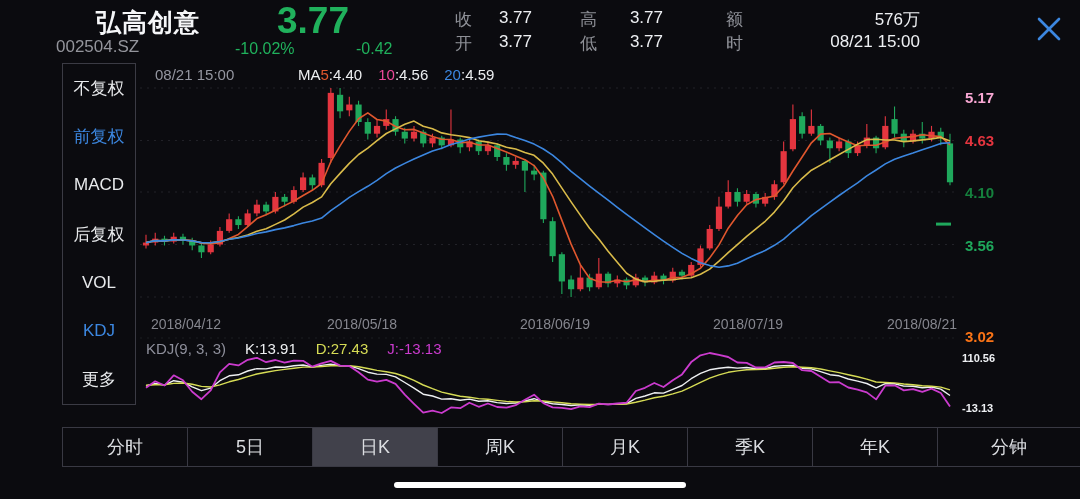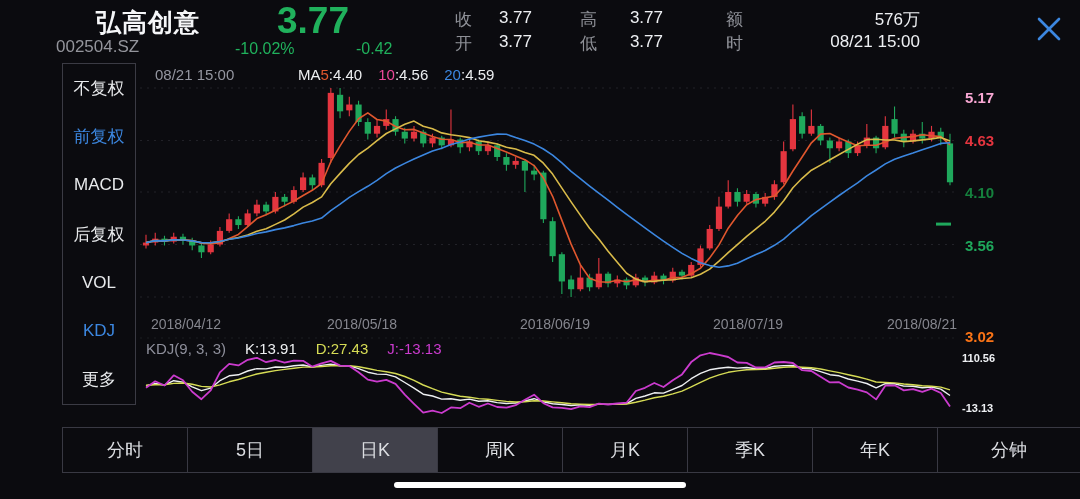--- a/index.html
+++ b/index.html
@@ -25,21 +25,21 @@
   .yax{left:965px;font-size:15px;font-weight:bold;transform:translateY(-50%);z-index:2;}
   .xax{top:316px;font-size:14px;color:#85868e;transform:translateX(-50%);z-index:2;text-align:center;}
   #kdj-row{left:146px;top:340px;font-size:15px;display:flex;gap:19px;z-index:2;position:absolute;}
   #kdj-row span{position:static;}
   .kdj-t{color:#8e8f9b;}
   .kdj-k{color:#eef0f2;}
   .kdj-d{color:#d6dc55;}
   .kdj-j{color:#cb3bce;}
   .kdj-ax{left:962px;font-size:11px;font-weight:bold;color:#eef0f3;transform:translateY(-50%);z-index:2;}
   #chart-hit{left:140px;top:62px;width:818px;height:360px;z-index:3;}
-  #tabbar{left:62px;top:427px;width:1018px;height:46px;display:flex;
+  #tabbar{left:62px;top:427px;width:1018px;height:40px;display:flex;
           border-top:1px solid #393943;border-bottom:1px solid #393943;border-left:1px solid #393943;position:absolute;}
   #tabbar .tab{position:static;width:125px;flex:0 0 auto;display:flex;align-items:center;justify-content:center;
                font-size:18px;color:#dcdee2;cursor:pointer;border-right:1px solid #393943;}
   #tabbar .tab:last-child{flex:1 1 auto;border-right:none;}
   #tabbar .tab.active{background:#41414b;}
   .caret{font-size:12px;color:#9a9ba2;margin-left:9px;}
   #home-indicator{left:394px;top:482px;width:292px;height:6px;border-radius:3px;background:#ffffff;}
   #close-x{left:1032px;top:12px;width:34px;height:34px;cursor:pointer;z-index:4;}
 </style>
 </head>

